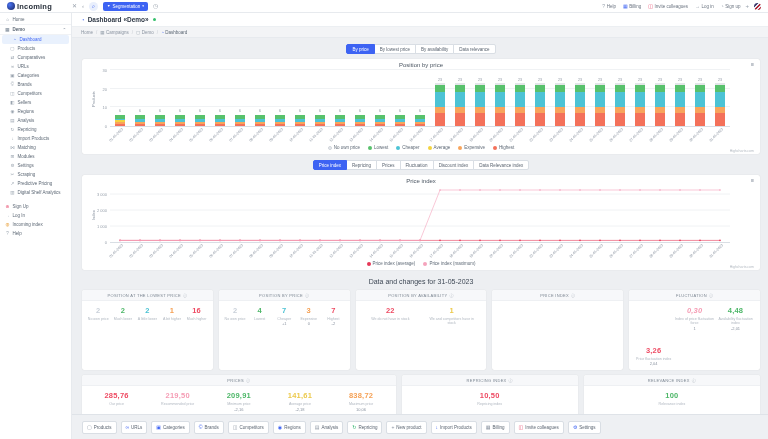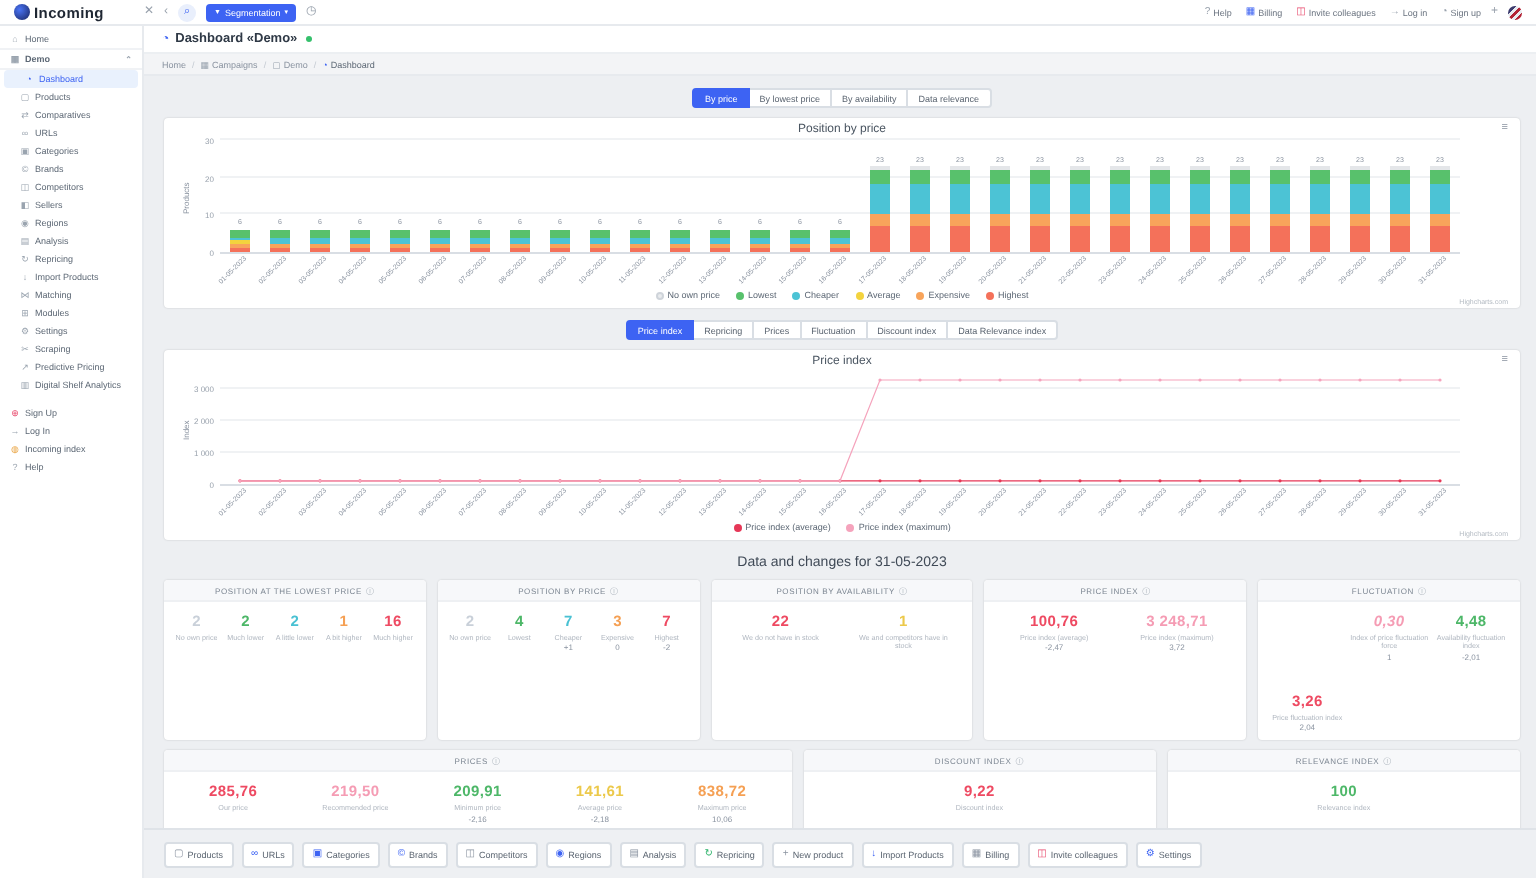--- a/index.html
+++ b/index.html
@@ -982,32 +982,20 @@
                 <div class="m-val" style="color: rgb(236, 201, 75);">1</div>
                 <div class="m-lab">We and competitors have in stock</div>
               </div>
             </div>
           </div>
           <div class="stat-card">
             <div class="stat-head">
               <span>Price index</span>
               <span class="info">ⓘ</span>
             </div>
-            <div class="stat-body">
-              <div class="metric">
-                <div class="m-val" style="color: rgb(238, 74, 98);">100,76</div>
-                <div class="m-lab">Price index (average)</div>
-                <div class="m-delta">-2,47</div>
-              </div>
-              <div class="metric">
-                <div class="m-val" style="color: rgb(245, 156, 180);">3 248,71</div>
-                <div class="m-lab">Price index (maximum)</div>
-                <div class="m-delta">3,72</div>
-              </div>
-            </div>
           </div>
           <div class="stat-card">
             <div class="stat-head">
               <span>Fluctuation</span>
               <span class="info">ⓘ</span>
             </div>
             <div class="stat-body">
               <div class="metric">
                 <div class="m-val" style="color: rgb(238, 74, 98); margin-top: 40px;">3,26</div>
                 <div class="m-lab">Price fluctuation index</div>
@@ -1053,27 +1041,27 @@
               </div>
               <div class="metric">
                 <div class="m-val" style="color: rgb(245, 160, 84);">838,72</div>
                 <div class="m-lab">Maximum price</div>
                 <div class="m-delta">10,06</div>
               </div>
             </div>
           </div>
           <div class="stat-card">
             <div class="stat-head">
-              <span>Discount index</span>
+              <span>Repricing index</span>
               <span class="info">ⓘ</span>
             </div>
             <div class="stat-body">
               <div class="metric">
-                <div class="m-val" style="color: rgb(238, 74, 98);">9,22</div>
-                <div class="m-lab">Discount index</div>
+                <div class="m-val" style="color: rgb(238, 74, 98);">10,50</div>
+                <div class="m-lab">Repricing index</div>
               </div>
             </div>
           </div>
           <div class="stat-card">
             <div class="stat-head">
               <span>Relevance index</span>
               <span class="info">ⓘ</span>
             </div>
             <div class="stat-body">
               <div class="metric">

